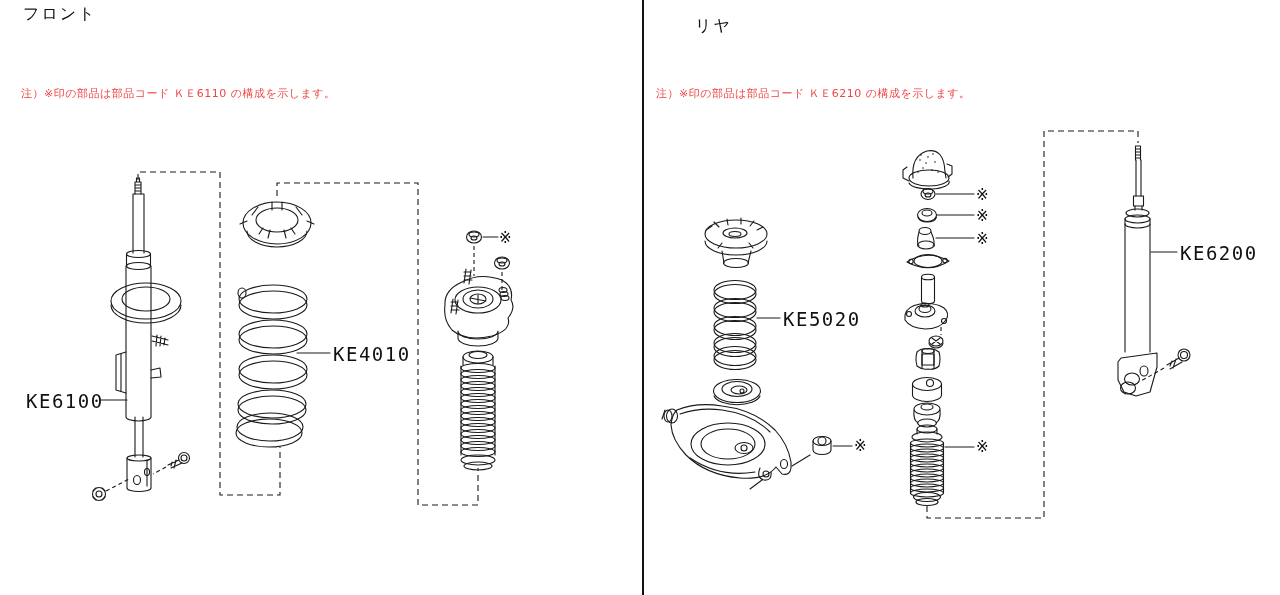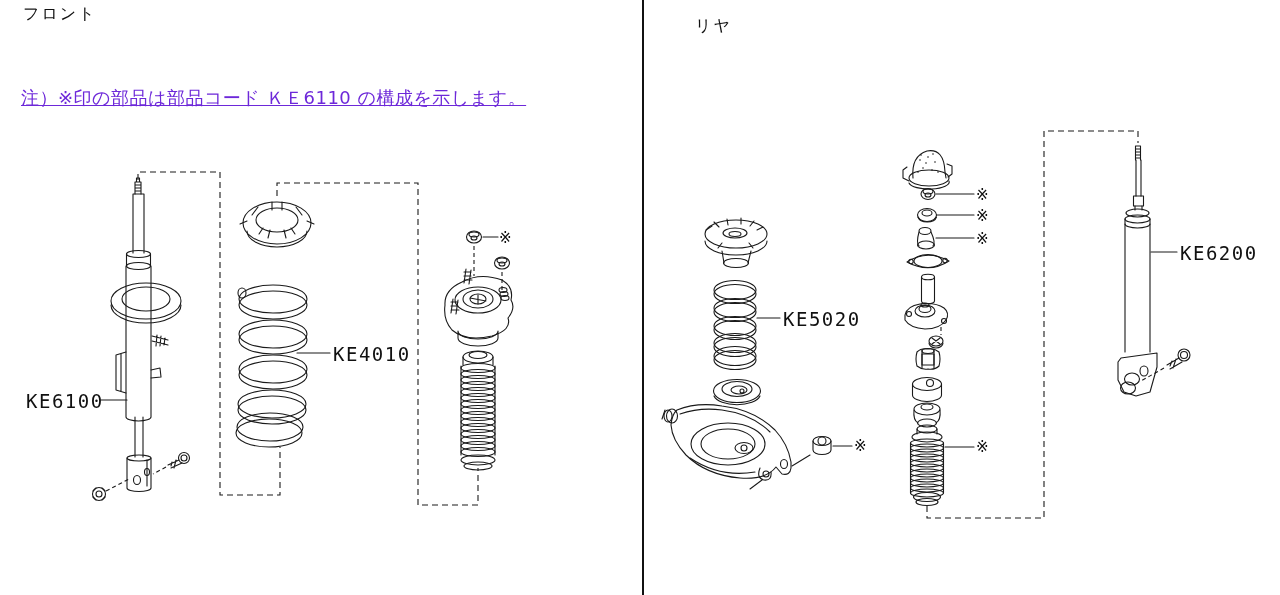--- a/index.html
+++ b/index.html
@@ -2,21 +2,21 @@
 <html><head>
 <meta charset="utf-8">
 <style>
   html,body{margin:0;padding:0;background:#fff;}
   .page{position:relative;width:1280px;height:595px;background:#fff;overflow:hidden;
         font-family:"DejaVu Sans",sans-serif;color:#111;}
   .divider{position:absolute;left:642px;top:0;width:2px;height:595px;background:#111;}
   .sec-title{position:absolute;font-size:16px;letter-spacing:2px;color:#111;white-space:nowrap;}
   .front-title{left:23px;top:4px;}
   .rear-title{left:695px;top:16px;}
-  .sec-note{position:absolute;font-size:18px;letter-spacing:0.5px;color:#6d28d9;white-space:nowrap;text-decoration:underline;}
+  .sec-note{position:absolute;font-size:11px;letter-spacing:0.5px;color:#ef4444;white-space:nowrap;}
   .front-note{left:21px;top:86px;}
   .rear-note{left:656px;top:86px;}
   svg.art{position:absolute;left:0;top:0;pointer-events:none;}
   svg.art *{vector-effect:non-scaling-stroke;}
   .ln{fill:none;stroke:#1a1a1a;stroke-width:1.1;stroke-linecap:round;stroke-linejoin:round;}
   .dash{fill:none;stroke:#1a1a1a;stroke-width:1.1;stroke-dasharray:6 4;}
   .dashs{fill:none;stroke:#1a1a1a;stroke-width:1.1;stroke-dasharray:4 3;}
   .dot{fill:#1a1a1a;stroke:none;}
   .code{font-family:"DejaVu Sans Mono",monospace;font-size:19px;letter-spacing:1.5px;fill:#111;}
   .refmark{font-family:"DejaVu Sans",sans-serif;font-size:15px;fill:#111;}
@@ -25,20 +25,21 @@
 <body>
 
 <div class="page">
 
   <div class="sec-title front-title">フロント</div>
   <div class="sec-note front-note">注）※印の部品は部品コード ＫＥ6110 の構成を示します。</div>
 
   <div class="divider"></div>
 
   <div class="sec-title rear-title">リヤ</div>
+  <div class="sec-note rear-note">注）※印の部品は部品コード ＫＥ6210 の構成を示します。</div>
 
   <svg class="art" width="1280" height="595" viewBox="0 0 1280 595">
 
     <g>
       <path class="dash" d="M138,180 V172 H220 V495 H280 V447"></path>
     </g>
 
     <g>
 
       <path class="ln" d="M135,194 V182 H141 V194 M135,185 H141 M135,188 H141 M135,191 H141 M136.5,182 V178 H139.5 V182"></path>

